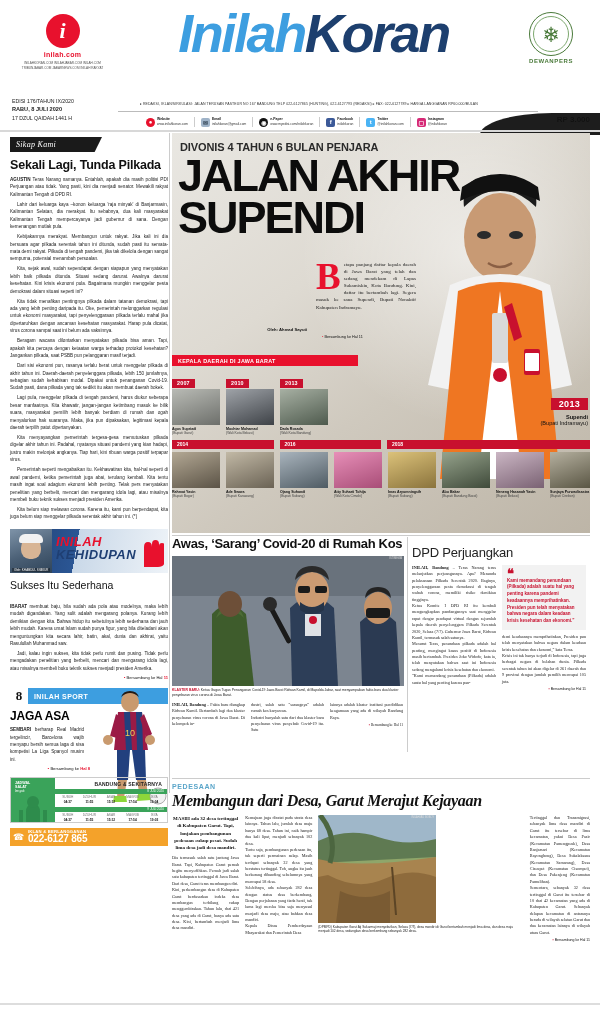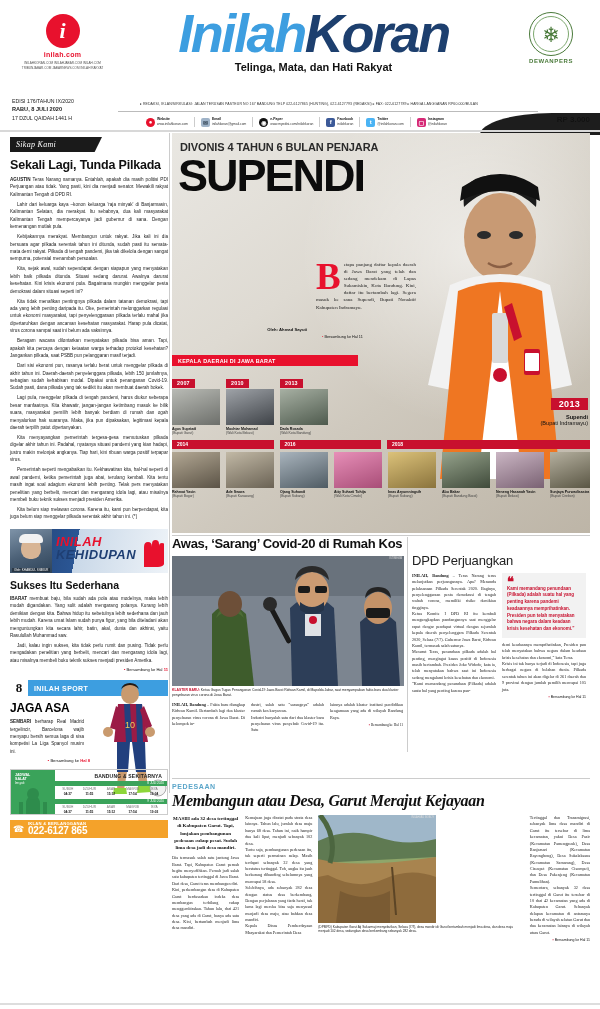--- a/index.html
+++ b/index.html
@@ -128,21 +128,21 @@
     border-radius: 6px 6px 2px 2px; background: #f2f2f2;
   }
   .keh-txt { position: absolute; left: 46px; top: 6px; }
   .keh-1 { color: #e8112d; font-size: 13px; font-weight: bold; letter-spacing: .4px; line-height: 1; font-style: italic; }
   .keh-2 { color: #1f3f73; font-size: 13px; font-weight: bold; letter-spacing: .4px; line-height: 1.05; font-style: italic; }
   .keh-hand { position: absolute; right: 4px; top: 4px; width: 26px; height: 34px; }
   .keh-credit {
     position: absolute; left: 2px; bottom: 1px; font-size: 2.9px; color: #fff;
     background: rgba(0,0,0,.35); padding: 0 2px;
   }
-  .sub-head { font-size: 10.5px; font-weight: bold; margin: 6px 0 4px; color: #111; }
+  .sub-head { font-size: 10.5px; font-weight: normal; margin: 6px 0 12px; color: #111; }
   .jump {
     font-size: 4.1px; color: #111; text-align: right; margin-top: 3px;
   }
   .jump .sq { color: #e8112d; }
   .jump b { color: #e8112d; }
 
   
   .bola-wrap { margin-top: 8px; position: relative; }
   .bola-title { font-size: 17px; font-weight: bold; letter-spacing: -.4px; line-height: 1; }
   .bola-a { color: #1b3e72; }
@@ -249,21 +249,21 @@
 
   .row2head { display: flex; gap: 6px; margin-top: 4px; }
   .grp-2014 { width: 102px; } .grp-2016 { width: 102px; } .grp-2018 { width: 204px; }
   .row2 { display: flex; gap: 6px; margin-top: 3px; }
 
   .hsep { height: 1px; background: #ccc; margin: 5px 0 4px; }
 
   
   .mid { position: absolute; top: 404px; left: 0; width: 418px; }
   .mid-left { position: absolute; left: 0; top: 0; width: 232px; }
-  .mid-right { position: absolute; left: 240px; top: 16px; width: 178px; }
+  .mid-right { position: absolute; left: 240px; top: 8px; width: 178px; }
   .mid-vline { position: absolute; left: 235px; top: 0; width: 1px; height: 215px; background: #ccc; }
 
   .news-head { font-size: 13px; font-weight: bold; color: #111; line-height: 1.1; letter-spacing: -.3px; }
   .news-head2 { font-size: 13px; font-weight: normal; color: #222; line-height: 1.22; letter-spacing: -.2px; }
   .photo-main {
     margin-top: 5px; width: 232px; height: 130px; position: relative; overflow: hidden;
     background: linear-gradient(150deg,#9aa3ad 0%, #6f7a85 40%, #4c565f 100%);
   }
   .photo-credit { position: absolute; right: 2px; top: 1px; font-size: 2.6px; color: #ddd; }
   .cap { font-size: 3.4px; line-height: 1.4; color: #222; margin-top: 2px; }
@@ -315,21 +315,20 @@
           <span>i</span>
         </div>
         <div class="logo-name">
           <span>inilah</span><span>.com</span>
         </div>
         <div class="logo-sub">INILAHKORAN.COM  INILAHJABAR.COM  INILAH.COM  TRIBUNJABAR.COM  JABARNEWS.COM  INILAH RAKYAT</div>
       </div>
 
       <div class="title-block">
         <div class="paper-title"><span class="t-blue">Inilah</span><span class="t-dark">Koran</span></div>
-        <div class="tagline">Telinga, Mata, dan Hati Rakyat</div>
       </div>
 
       <div class="dewan">
         <div class="dewan-ring">
           <span class="dewan-star">❄</span>
         </div>
         <div class="dewan-txt">DEWANPERS</div>
       </div>
     </div>
 
@@ -548,20 +547,21 @@
           <path d="M96 128 l-22 188 h44 z" fill="#ffffff"></path>
           <rect x="88" y="150" width="16" height="50" rx="2" fill="#d9d9d9"></rect>
           <circle cx="96" cy="212" r="7" fill="#c8102e"></circle>
           <rect x="120" y="186" width="16" height="26" rx="2" fill="#c8102e"></rect>
           <rect x="121" y="190" width="14" height="18" rx="1" fill="#fff"></rect>
           <path d="M108 140 l10 34 l-8 4 l-10 -34z" fill="#c8102e"></path>
         </svg>
 
         <div class="kicker">DIVONIS 4 TAHUN 6 BULAN PENJARA</div>
         <div class="headline">
+          <div>JALAN AKHIR</div>
           <div>SUPENDI</div>
         </div>
         <div class="hero-byline">Oleh: Ahmad Sayuti</div>
         <div class="dropcap-col">
           <span class="dropcap">B</span><span>etapa panjang daftar kepala daerah di Jawa Barat yang telah dan sedang mendekam di Lapas Sukamiskin, Kota Bandung. Kini, daftar itu bertambah lagi. Segera masuk ke sana Supendi, Bupati Nonaktif Kabupaten Indramayu.</span>
         </div>
         <div class="hero-jump">
           <span class="sq">▪</span>
           <span>Bersambung ke Hal</span>
           <span>11</span>
@@ -715,21 +715,21 @@
                 <span>11</span>
               </div>
             </div>
           </div>
         </div>
       </div>
 
       <div class="pedesaan">
         <div class="hsep" style="margin-bottom:4px"></div>
         <div class="ped-kicker">PEDESAAN</div>
-        <div class="ped-head">Membangun atau Desa, Garut Merajut Kejayaan</div>
+        <div class="ped-head">Membangun dari Desa, Garut Merajut Kejayaan</div>
         <div class="ped-grid">
           <div class="ped-col">
             <div class="ped-lead">MASIH ada 32 desa tertinggal di Kabupaten Garut. Tapi, lonjakan pembangunan pedesaan cukup pesat. Sudah lima desa jadi desa mandiri.</div>
             <div class="bodytxt" style="margin-top:4px">Dia termasuk salah satu jantung Jawa Barat. Tapi, Kabupaten Garut pernah begitu menyedihkan. Pernah jadi salah satu kabupaten tertinggal di Jawa Barat. Dari desa, Garut terus membangun diri.<br>Kini, perkembangan desa di Kabupaten Garut berdasarkan indeks desa membangun terbilang cukup menggembirakan. Tahun lalu, dari 421 desa yang ada di Garut, hanya ada satu desa. Kini, bertambah menjadi lima desa mandiri.</div>
           </div>
           <div class="ped-col">
             <div class="bodytxt">Kemajuan juga dicatat pada strata desa lainnya. Tahun lalu, jumlah desa maju hanya 68 desa. Tahun ini, naik hampir dua kali lipat, menjadi sebanyak 102 desa.<br>Tentu saja, pembangunan pedesaan itu, tak seperti permainan sulap. Masih terdapat sebanyak 32 desa yang berstatus tertinggal. Toh, angka itu jauh berkurang dibanding sebelumnya yang mencapai 58 desa.<br>Selebihnya, ada sebanyak 282 desa dengan status desa berkembang. Dengan perjalanan yang tiada henti, tak lama lagi mereka bisa saja menyusul menjadi desa maju, atau bahkan desa mandiri.<br>Kepala Dinas Pemberdayaan Masyarakat dan Pemerintah Desa</div>
           </div>
           <div>
             <div class="ped-photo">

